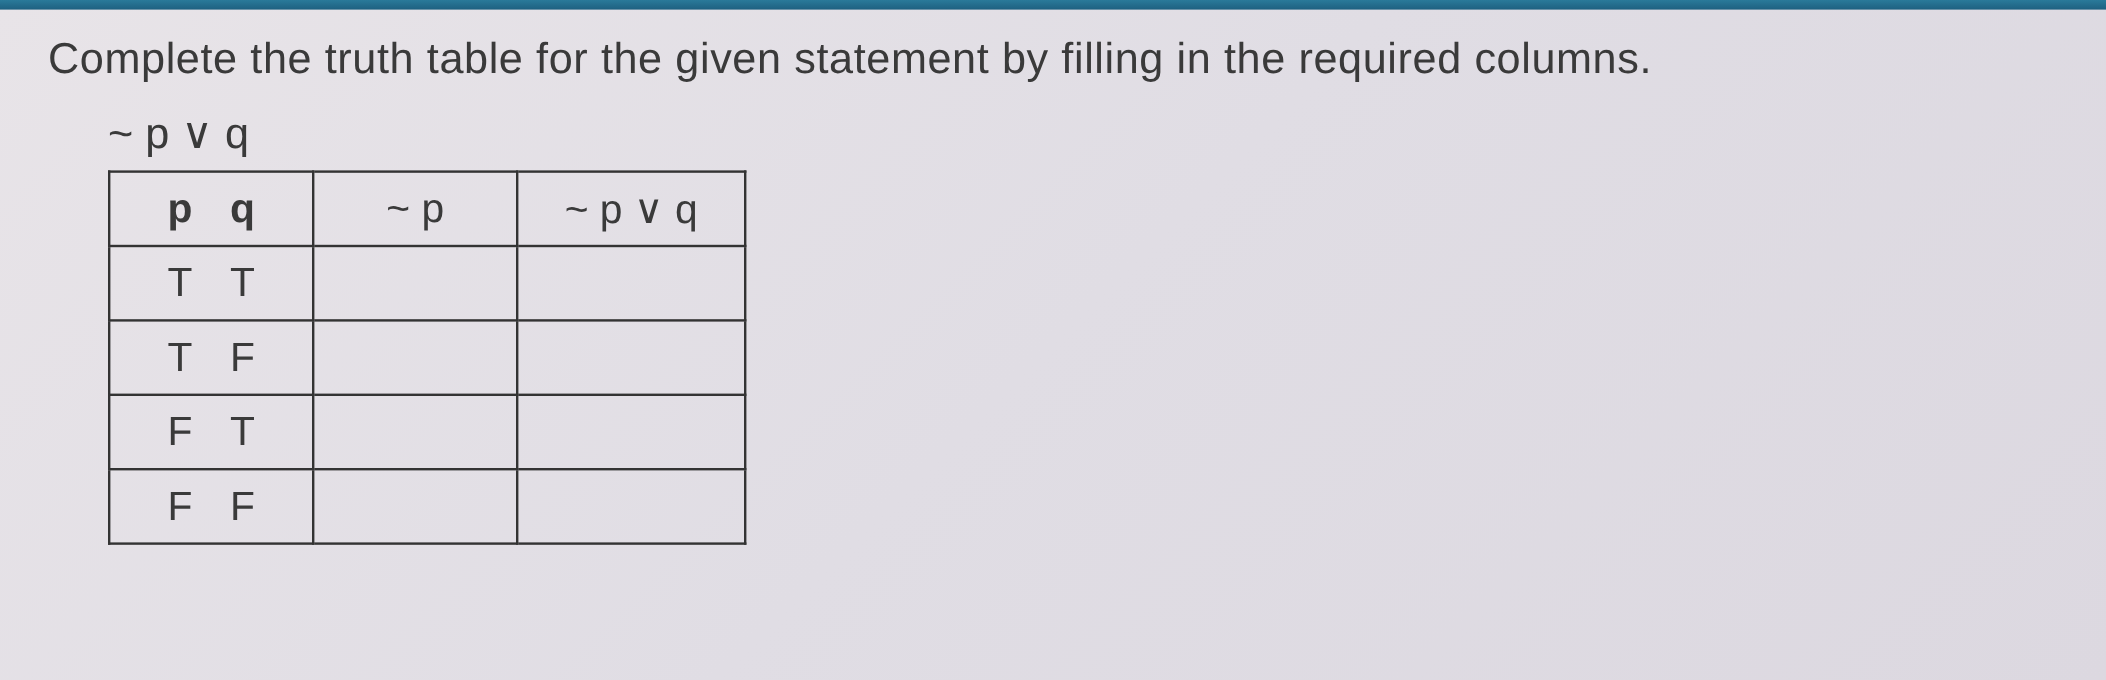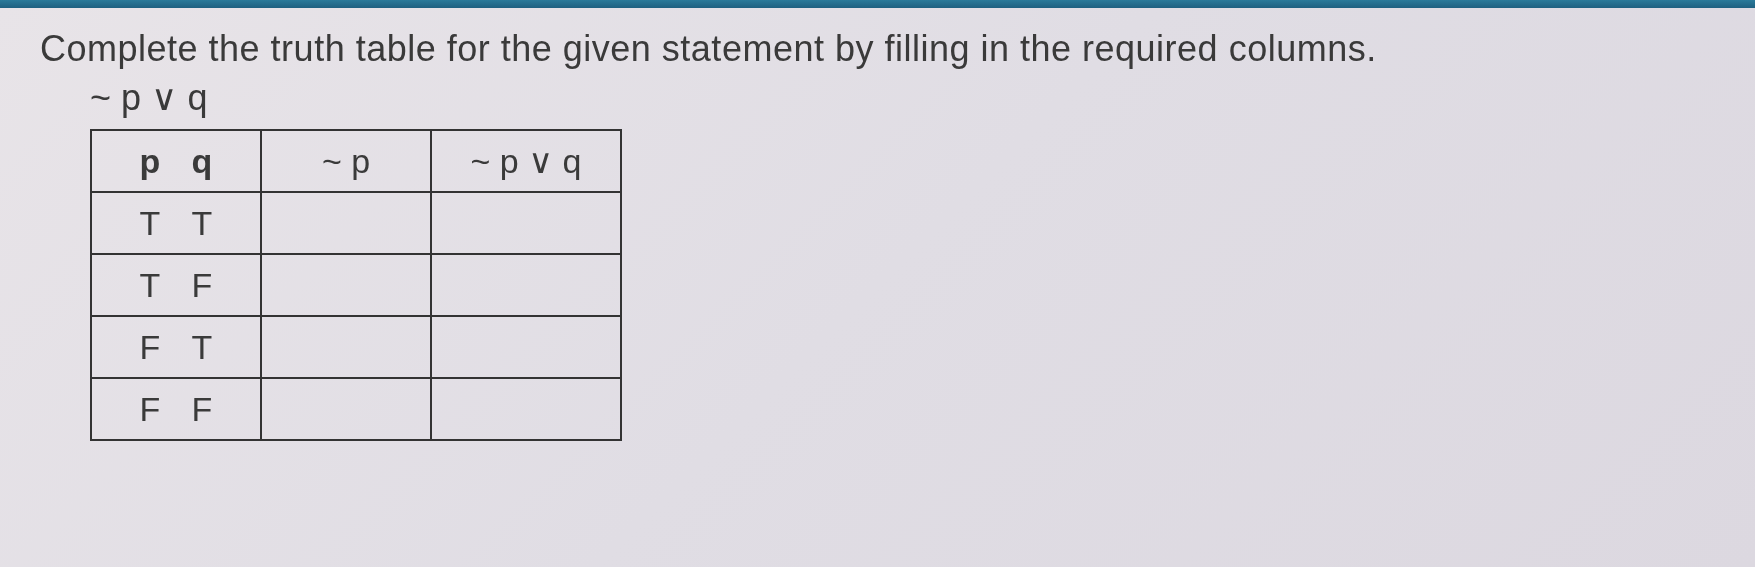--- a/index.html
+++ b/index.html
@@ -20,21 +20,21 @@
       height: 8px;
       background: linear-gradient(to bottom, #2a7a9a, #1e6080);
     }
     .content {
       padding: 20px 40px;
     }
     .instruction {
       font-size: 36px;
       color: #3a3a3a;
       font-weight: 400;
-      margin-bottom: 7px;
+      margin-bottom: 20px;
       letter-spacing: 0.5px;
     }
     .expression {
       font-size: 36px;
       color: #3a3a3a;
       margin-left: 50px;
       margin-bottom: 10px;
       font-weight: 400;
     }
     .truth-table {

